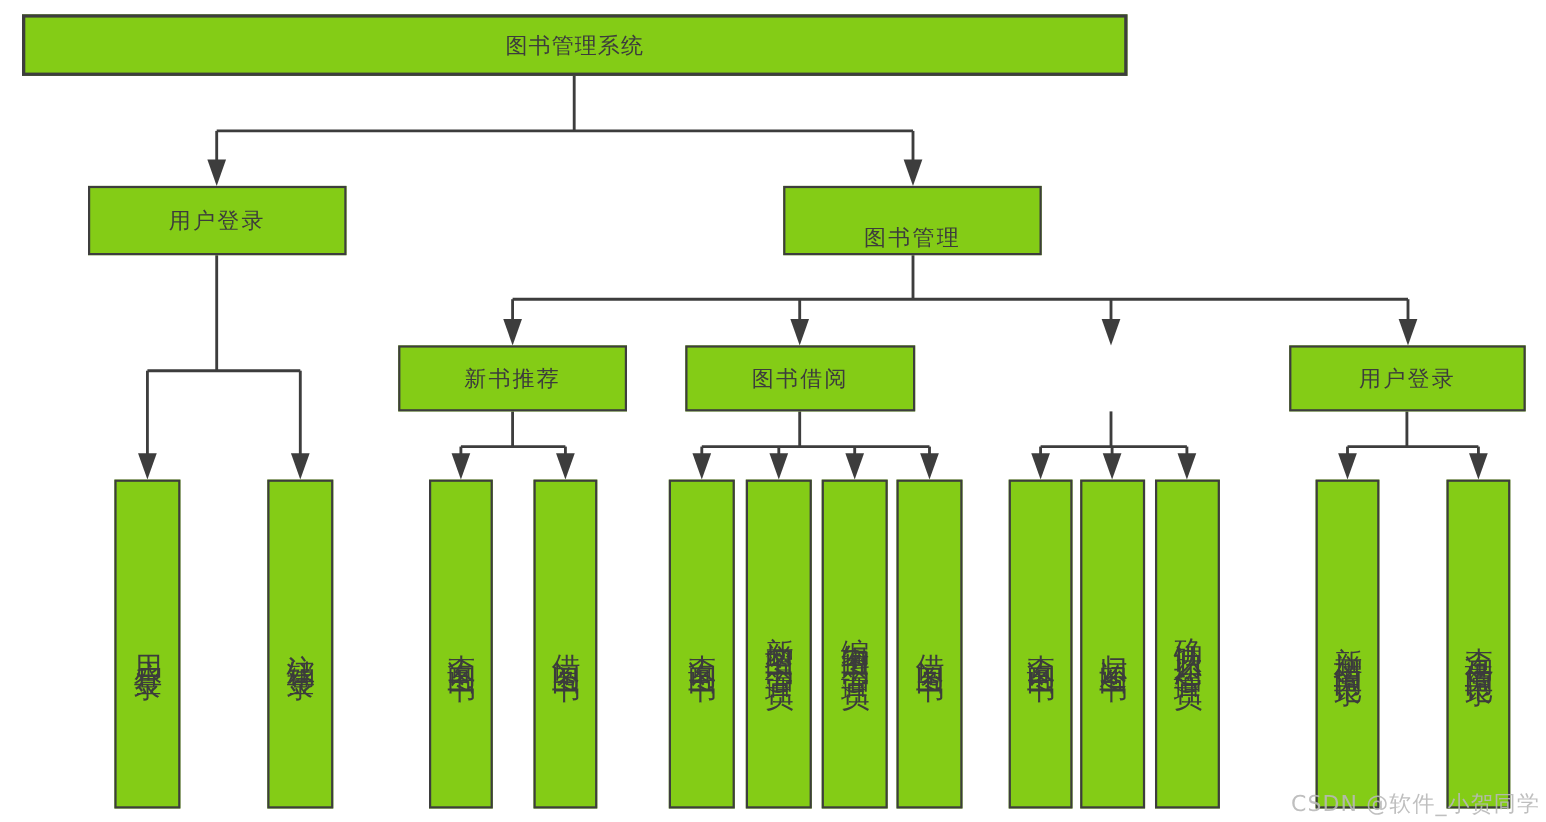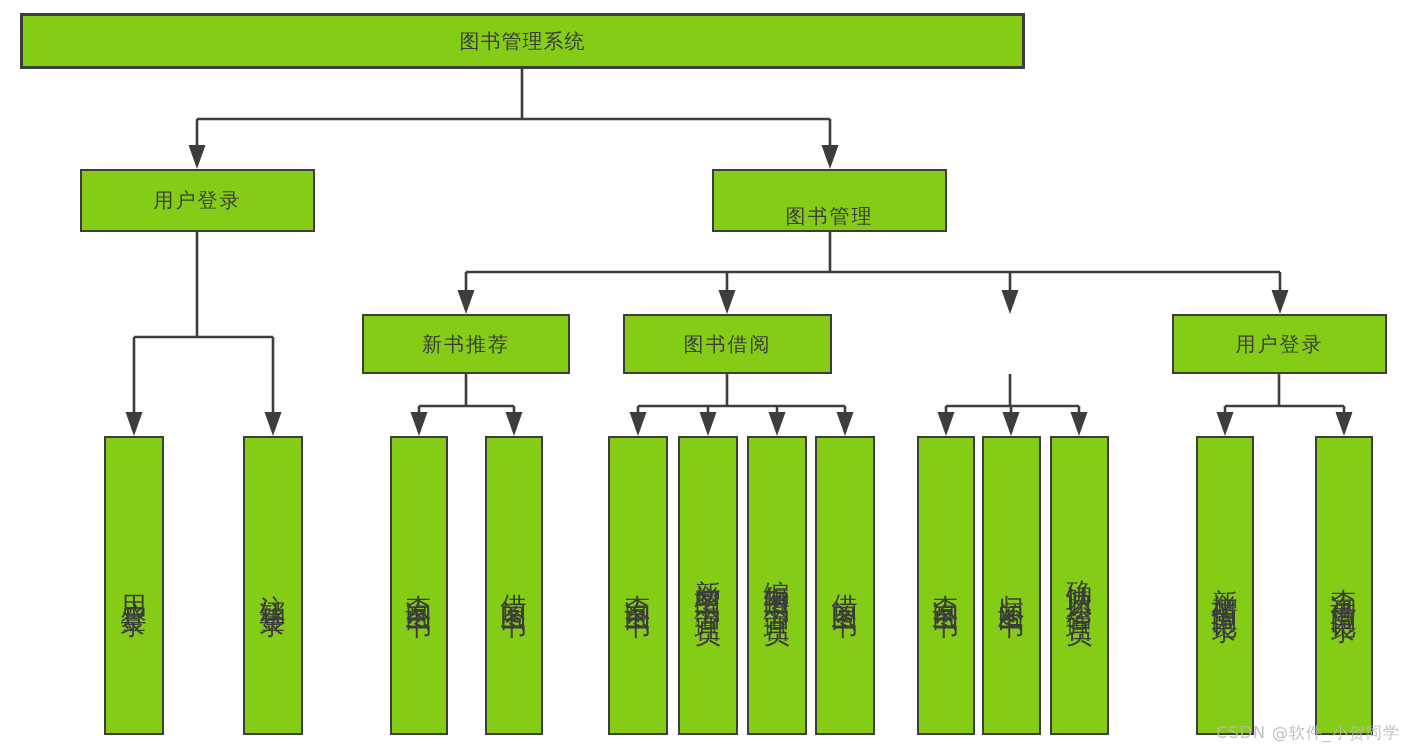--- a/index.html
+++ b/index.html
@@ -48,21 +48,21 @@
   .n-b7{left:747px;top:436px;width:60px;height:299px;}
   .n-b8{left:815px;top:436px;width:60px;height:299px;}
   .n-b9{left:917px;top:436px;width:58px;height:299px;}
   .n-b10{left:982px;top:436px;width:59px;height:299px;}
   .n-b11{left:1050px;top:436px;width:59px;height:299px;}
   .n-b12{left:1196px;top:436px;width:58px;height:299px;}
   .n-b13{left:1315px;top:436px;width:58px;height:299px;}
 
   .watermark{
     position:absolute;right:5px;bottom:3px;
-    font-size:16px;color:#b9b9b9;opacity:0.9;
+    font-size:20px;color:#b9b9b9;opacity:0.9;
     letter-spacing:1px;white-space:nowrap;
     z-index:5;
   }
 </style>
 </head>
 <body>
 
 <div class="stage">
 
   <svg id="conn" class="connectors" viewBox="0 0 1405 747">

